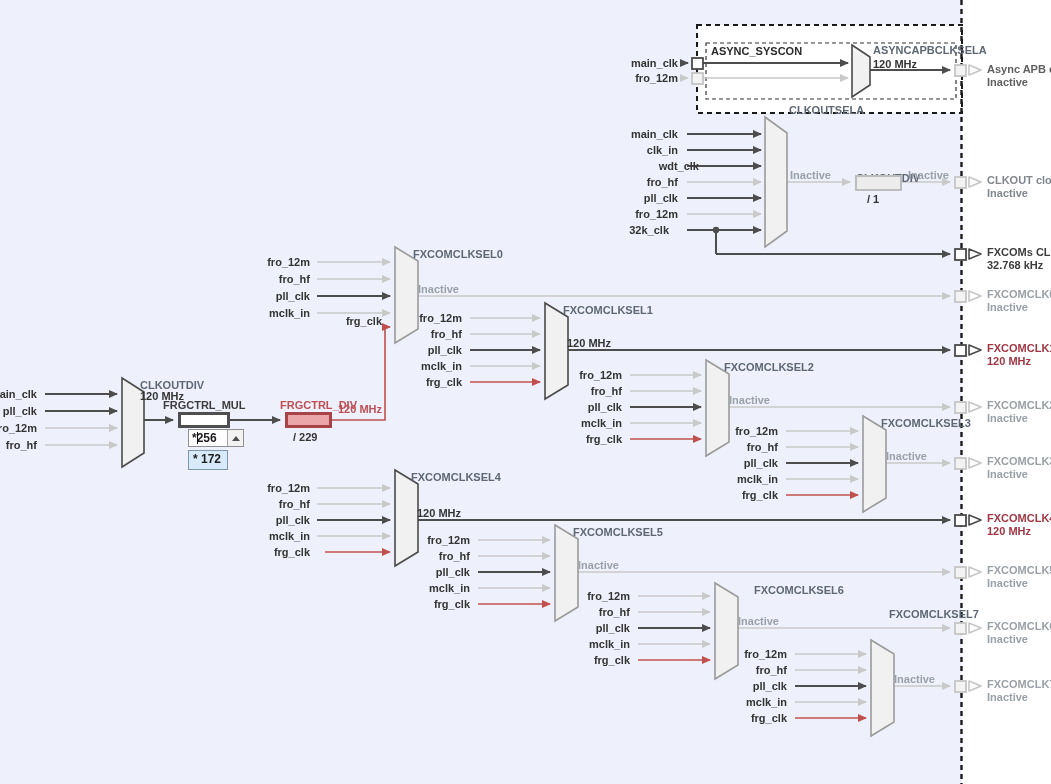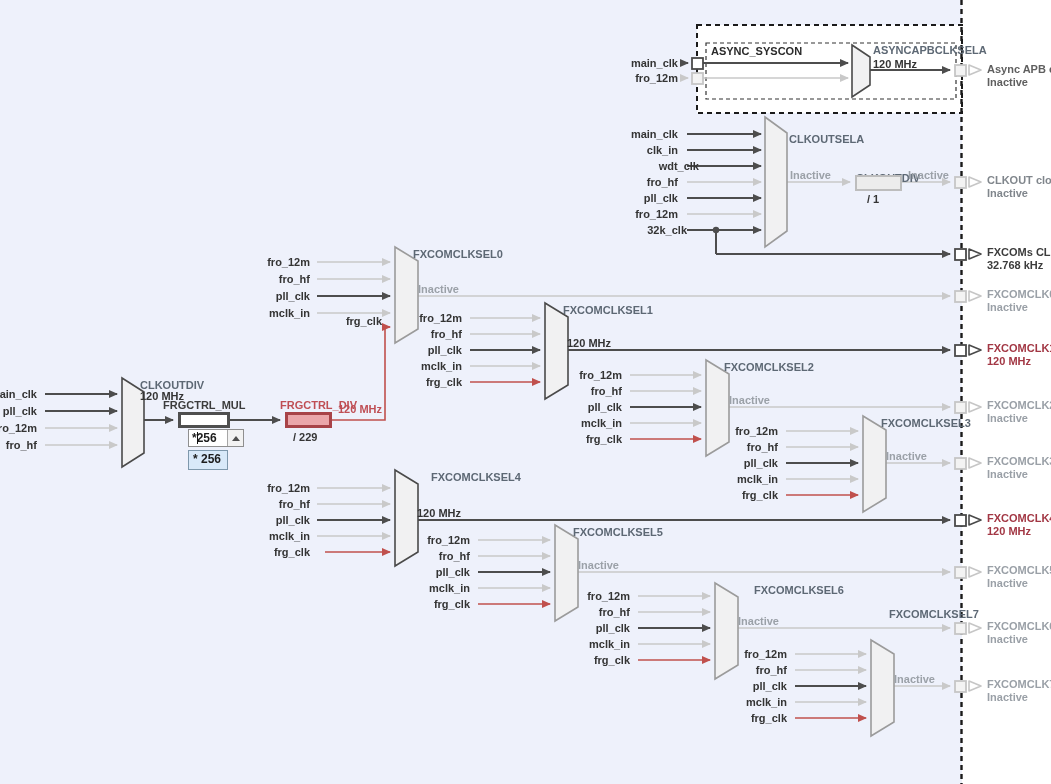--- a/index.html
+++ b/index.html
@@ -214,22 +214,22 @@
   <div>Async APB clock</div>
   <div>Inactive</div>
 </div>
 
 <div class="lbl ra" style="right:373px;top:128px">main_clk</div>
 <div class="lbl ra" style="right:373px;top:144px">clk_in</div>
 <div class="lbl ra" style="right:352px;top:160px">wdt_clk</div>
 <div class="lbl ra" style="right:373px;top:176px">fro_hf</div>
 <div class="lbl ra" style="right:373px;top:192px">pll_clk</div>
 <div class="lbl ra" style="right:373px;top:208px">fro_12m</div>
-<div class="lbl ra" style="right:364px;top:224px">32k_clk</div>
-<div class="lbl title" style="left:789px;top:133px">CLKOUTSELA</div>
+<div class="lbl ra" style="right:382px;top:224px">32k_clk</div>
+<div class="lbl title" style="left:789px;top:104px">CLKOUTSELA</div>
 <div class="lbl gray" style="left:790px;top:169px">Inactive</div>
 <div class="lbl title" style="left:856px;top:172px">CLKOUTDIV</div>
 <div id="clkoutdivbox"></div>
 <div class="lbl" style="left:867px;top:193px">/ 1</div>
 <div class="lbl gray" style="left:908px;top:169px">Inactive</div>
 <div class="out mid2" style="top:174px">
   <div>CLKOUT clock</div>
   <div>Inactive</div>
 </div>
 <div class="out dark" style="top:246px">
@@ -244,21 +244,21 @@
 <div class="lbl title" style="left:140px;top:379px">CLKOUTDIV</div>
 <div class="lbl" style="left:140px;top:390px">120 MHz</div>
 <div class="lbl" style="left:163px;top:399px;color:#3c3c3c">FRGCTRL_MUL</div>
 <div id="mulbox"></div>
 <div id="mulfield">
   <div id="mulvalue">*256<span id="mulcaret"></span></div>
   <div id="mulspin">
         <span class="tri-up"></span>
       </div>
 </div>
-<div id="multip">* 256</div>
+<div id="multip">* 172</div>
 <div class="lbl red" style="left:280px;top:399px">FRGCTRL_DIV</div>
 <div id="divbox"></div>
 <div class="lbl" style="left:293px;top:431px">/ 229</div>
 <div class="lbl red" style="left:338px;top:403px">120 MHz</div>
 
 <div class="lbl title" style="left:413px;top:248px">FXCOMCLKSEL0</div>
 <div class="lbl ra" style="right:741px;top:256px">fro_12m</div>
 <div class="lbl ra" style="right:741px;top:273px">fro_hf</div>
 <div class="lbl ra" style="right:741px;top:290px">pll_clk</div>
 <div class="lbl ra" style="right:741px;top:307px">mclk_in</div>
@@ -282,21 +282,21 @@
 <div class="lbl gray" style="left:729px;top:394px">Inactive</div>
 
 <div class="lbl title" style="left:881px;top:417px">FXCOMCLKSEL3</div>
 <div class="lbl ra" style="right:273px;top:425px">fro_12m</div>
 <div class="lbl ra" style="right:273px;top:441px">fro_hf</div>
 <div class="lbl ra" style="right:273px;top:457px">pll_clk</div>
 <div class="lbl ra" style="right:273px;top:473px">mclk_in</div>
 <div class="lbl ra" style="right:273px;top:489px">frg_clk</div>
 <div class="lbl gray" style="left:886px;top:450px">Inactive</div>
 
-<div class="lbl title" style="left:431px;top:471px">FXCOMCLKSEL4</div>
+<div class="lbl title" style="left:411px;top:471px">FXCOMCLKSEL4</div>
 <div class="lbl ra" style="right:741px;top:482px">fro_12m</div>
 <div class="lbl ra" style="right:741px;top:498px">fro_hf</div>
 <div class="lbl ra" style="right:741px;top:514px">pll_clk</div>
 <div class="lbl ra" style="right:741px;top:530px">mclk_in</div>
 <div class="lbl ra" style="right:741px;top:546px">frg_clk</div>
 <div class="lbl" style="left:417px;top:507px">120 MHz</div>
 
 <div class="lbl title" style="left:573px;top:526px">FXCOMCLKSEL5</div>
 <div class="lbl ra" style="right:581px;top:534px">fro_12m</div>
 <div class="lbl ra" style="right:581px;top:550px">fro_hf</div>

